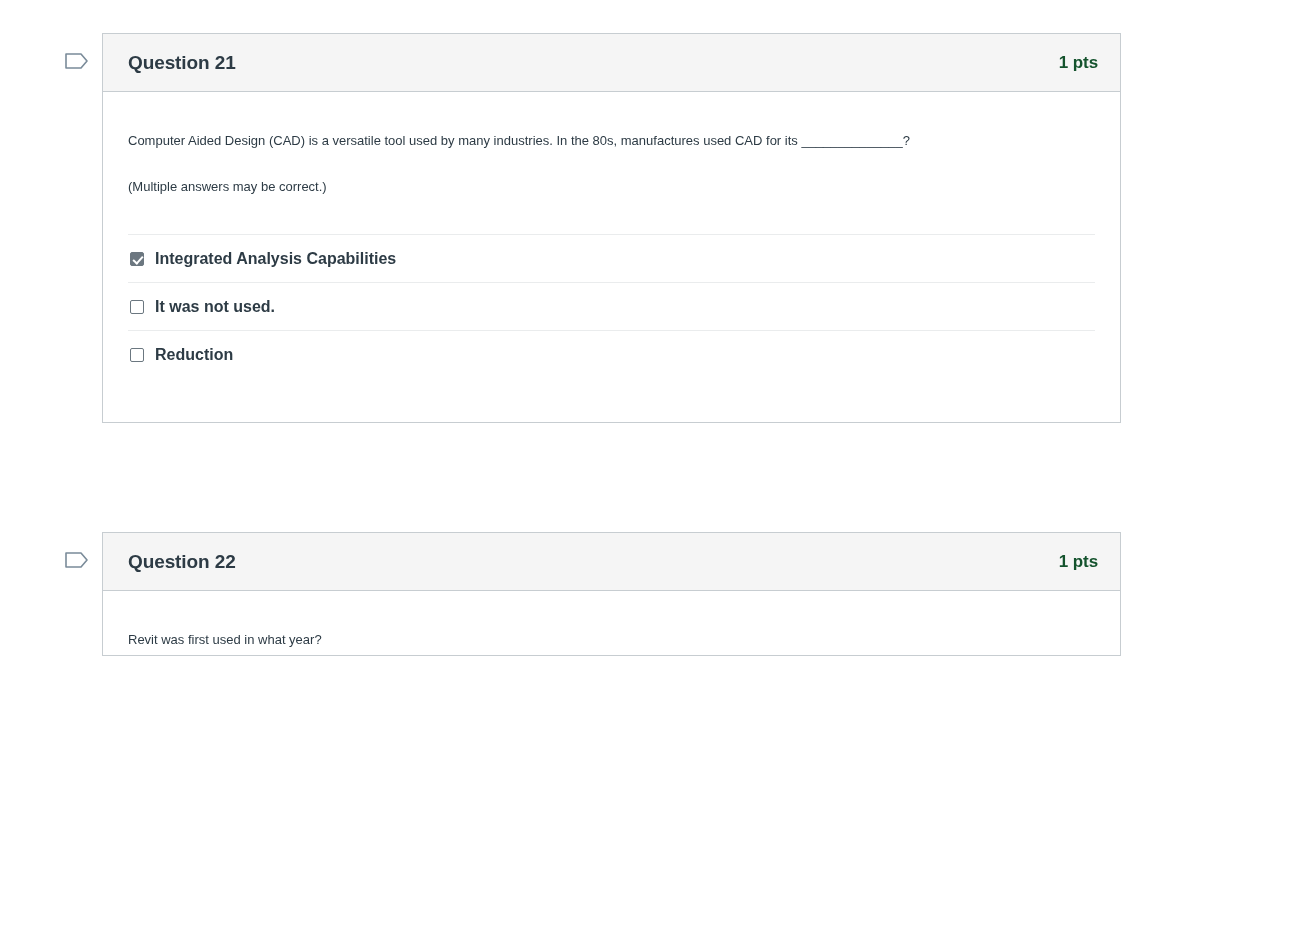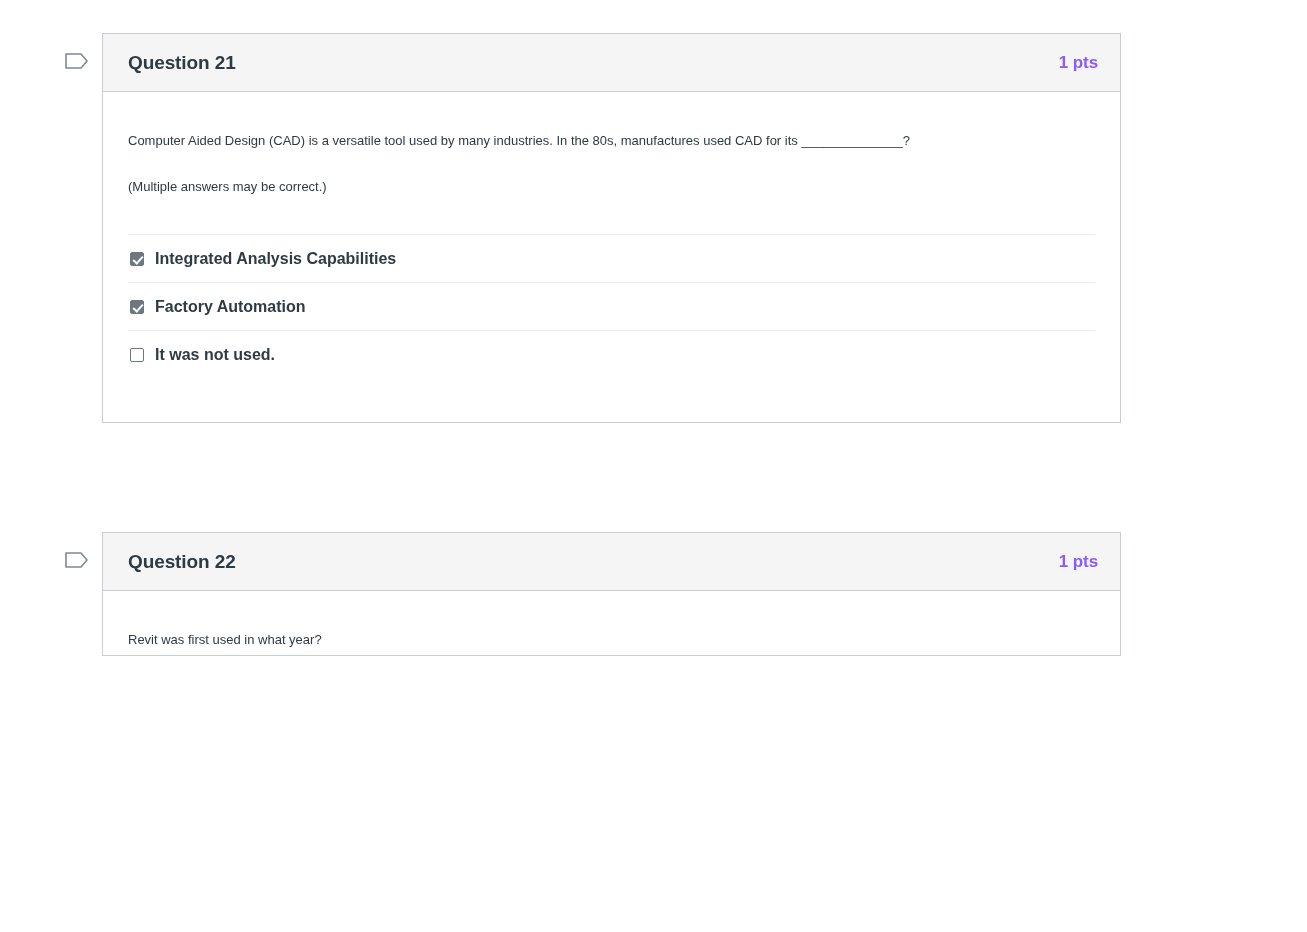--- a/index.html
+++ b/index.html
@@ -68,21 +68,21 @@
   .question-name {
     font-size: 19px;
     font-weight: bold;
     color: #2d3b45;
     letter-spacing: -0.1px;
   }
 
   .question-points {
     font-size: 17px;
     font-weight: bold;
-    color: #8b5cf6;
+    color: #14532d;
     letter-spacing: -0.1px;
   }
 
   
   .question-body {
     padding: 0 25px 0 25px;
   }
 
   .question-text {
     padding-top: 34px;
@@ -194,30 +194,30 @@
           <p>(Multiple answers may be correct.)</p>
         </div>
 
         <div class="answers">
 
           <div class="answer-row">
             <span class="checkbox-control checked"></span>
             <span class="answer-label">Integrated Analysis Capabilities</span>
           </div>
 
-          <div class="answer-row">
-            <span class="checkbox-control checked"></span>
-            <span class="answer-label">Factory Automation</span>
-          </div>
 
           <div class="answer-row">
             <span class="checkbox-control"></span>
             <span class="answer-label">It was not used.</span>
           </div>
 
+          <div class="answer-row">
+            <span class="checkbox-control"></span>
+            <span class="answer-label">Reduction</span>
+          </div>
 
         </div>
       </div>
     </div>
   </div>
 
   <div class="question-block" id="q22-block">
 
     <div class="flag-gutter">
       <svg class="flag-icon" viewBox="0 0 26 26">

